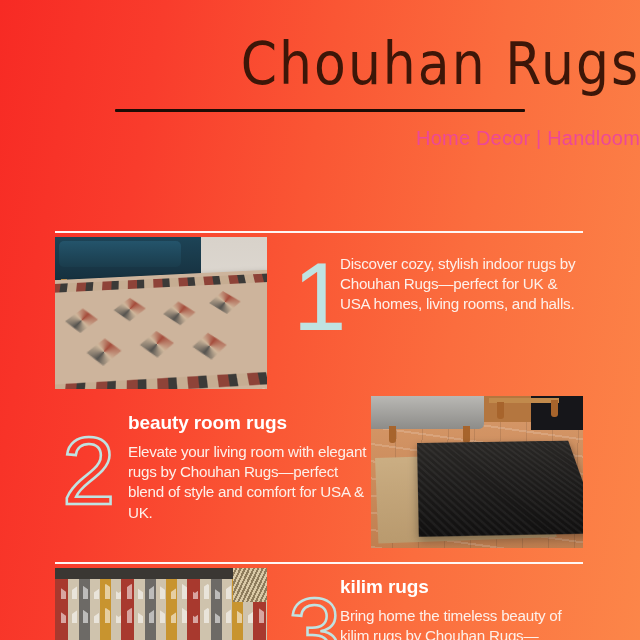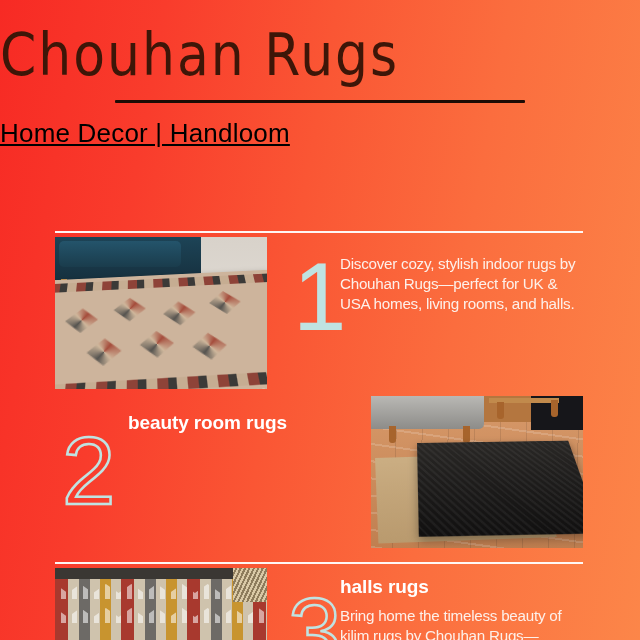--- a/index.html
+++ b/index.html
@@ -5,42 +5,41 @@
   * { margin:0; padding:0; box-sizing:border-box; }
   html, body { width:640px; height:640px; }
   body {
     font-family:"Liberation Sans", sans-serif;
     background:linear-gradient(100deg,#f72a24 0%,#f93c2c 22%,#fa5634 45%,#fb6d3e 68%,#fc8649 100%);
     overflow:hidden;
     position:relative;
   }
 
   
-  #header { padding-top:25px; text-align:left; }
+  #header { padding-top:34px; text-align:right; }
   #brand-title {
     font-family:"DejaVu Sans", sans-serif;
     font-size:52px;
     line-height:1.05;
     color:#3d1608;
     letter-spacing:2px;
     font-weight:400;
     transform:scaleY(1.12);
     transform-origin:center top;
   }
   #title-rule {
     width:410px; height:3px; background:#1d0c05;
     margin:20px auto 0; border-radius:1px;
   }
   #brand-subtitle {
     margin-top:15px;
-    font-size:26px;
+    font-size:20px;
     font-weight:400;
-    color:#000000;
+    color:#ec4899;
     letter-spacing:.2px;
-    text-decoration:underline;
   }
 
   
   .divider { position:absolute; height:2px; background:#ffffff; opacity:.95; }
   #divider-1 { left:55px; top:231px; width:528px; }
   #divider-2 { left:55px; top:562px; width:528px; }
 
   .photo { position:absolute; overflow:hidden; background:#cfc6bd; }
 
   .numeral {
@@ -198,28 +197,29 @@
   <div class="p2-leg" style="left:126px;top:6px;"></div>
   <div class="p2-leg" style="left:180px;top:4px;"></div>
   <div class="p2-jute"></div>
   <div class="p2-black"></div>
 </div>
 
 <div class="numeral hollow" style="left:62px;top:427px;">2</div>
 
 <div class="block" style="left:128px;top:412px;width:240px;">
   <h2>beauty room rugs</h2>
+  <p>Elevate your living room with elegant rugs by Chouhan Rugs—perfect blend of style and comfort for USA &amp; UK.</p>
 </div>
 
 <div class="photo" id="photo-3">
   <div class="p3-rug"></div>
   <div class="p3-zig" style="top:16px;"></div>
   <div class="p3-zig" style="top:40px;"></div>
   <div class="p3-top"></div>
   <div class="p3-fringe"></div>
 </div>
 
 <div class="numeral hollow" style="left:288px;top:588px;">3</div>
 
 <div class="block" style="left:340px;top:576px;width:240px;">
-  <h2>halls rugs</h2>
+  <h2>kilim rugs</h2>
   <p>Bring home the timeless beauty of kilim rugs by Chouhan Rugs—</p>
 </div>
 
 </body></html>

